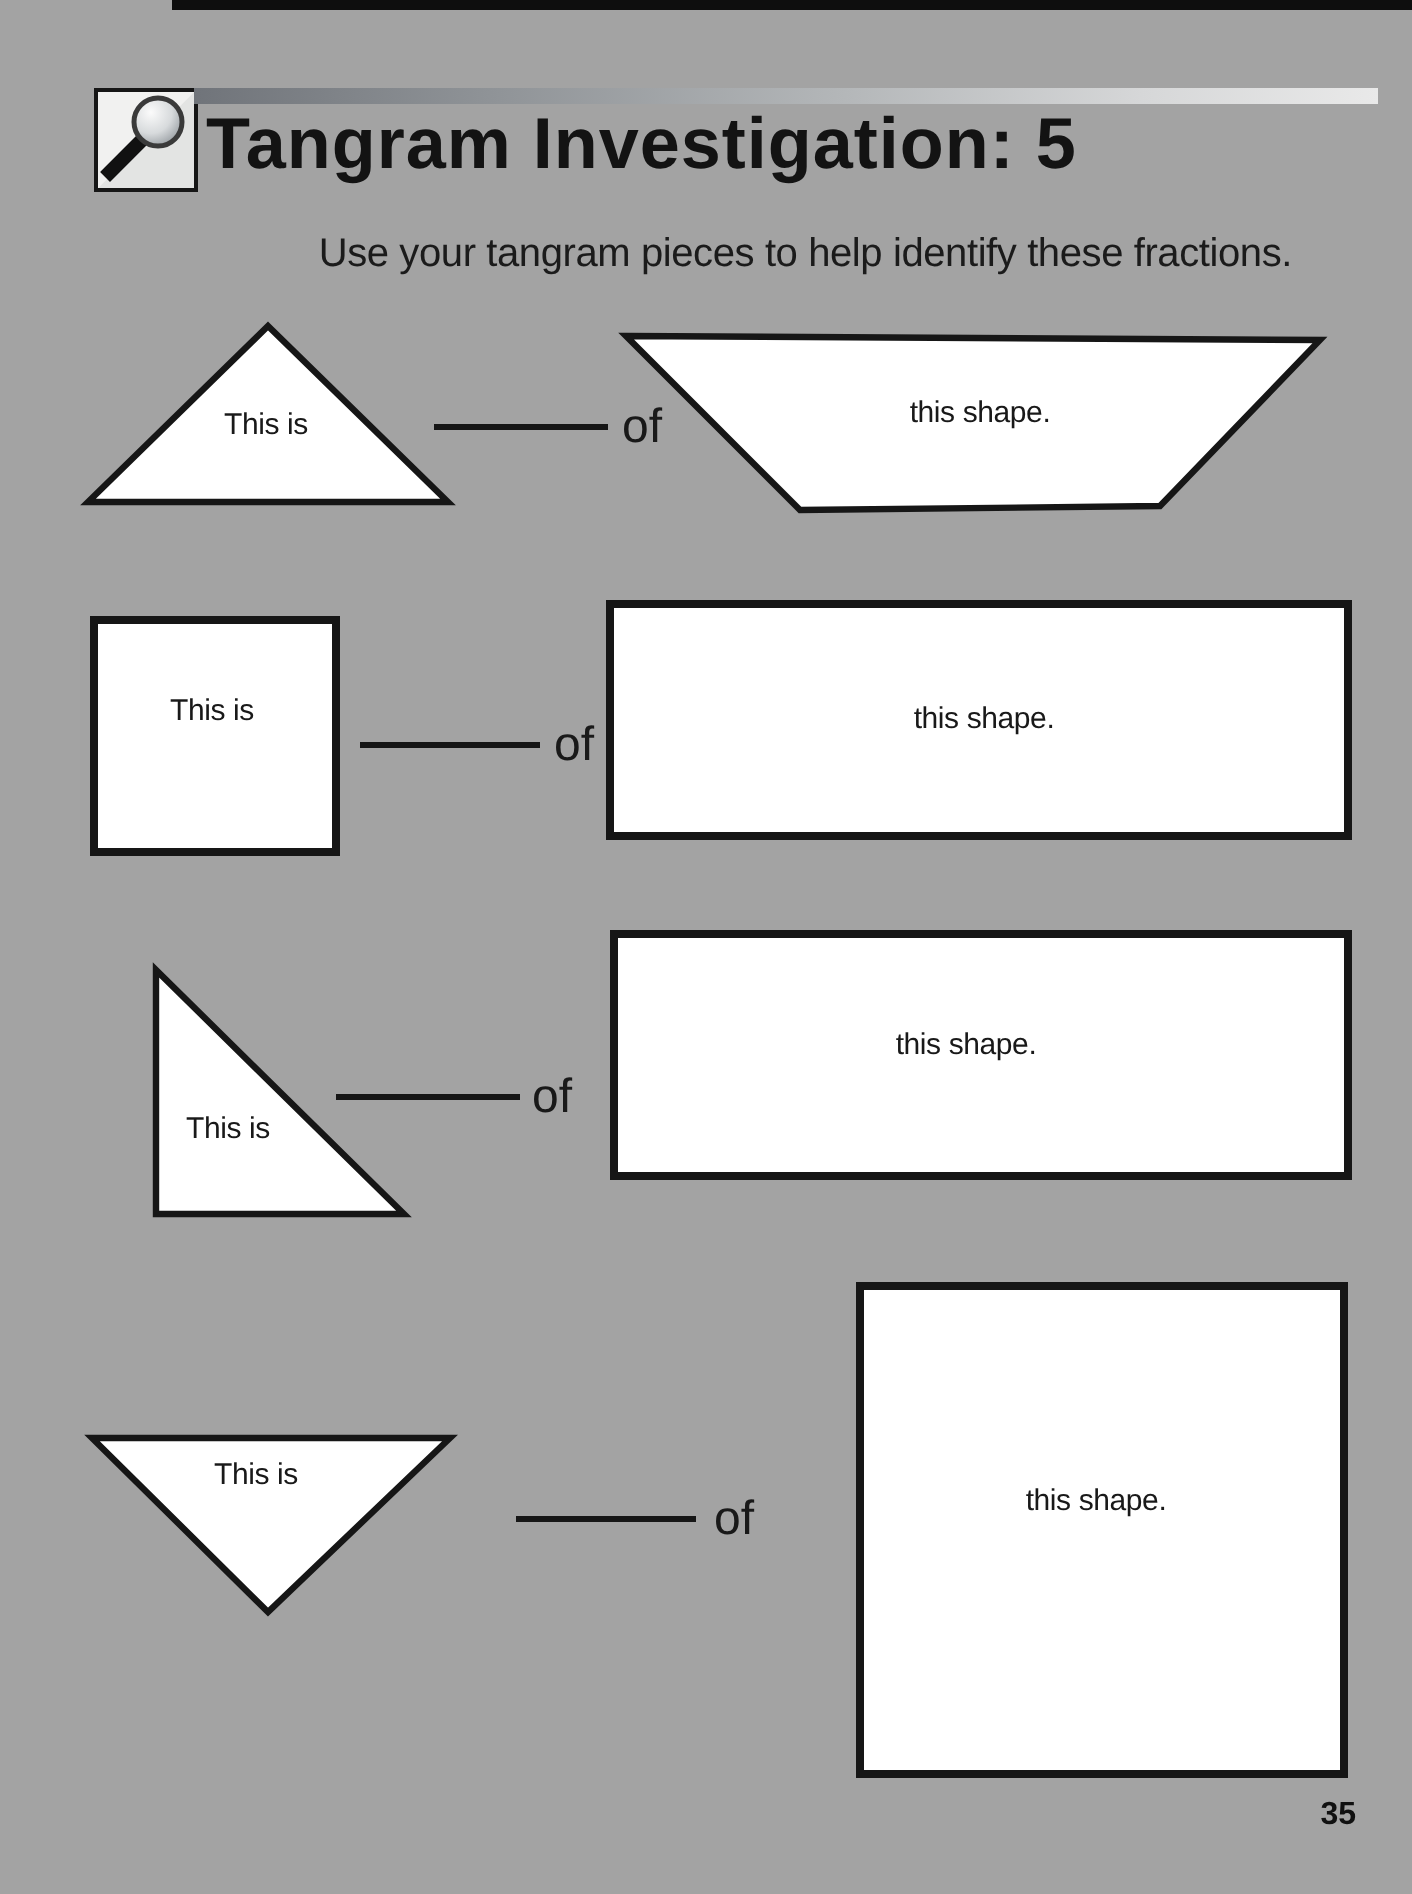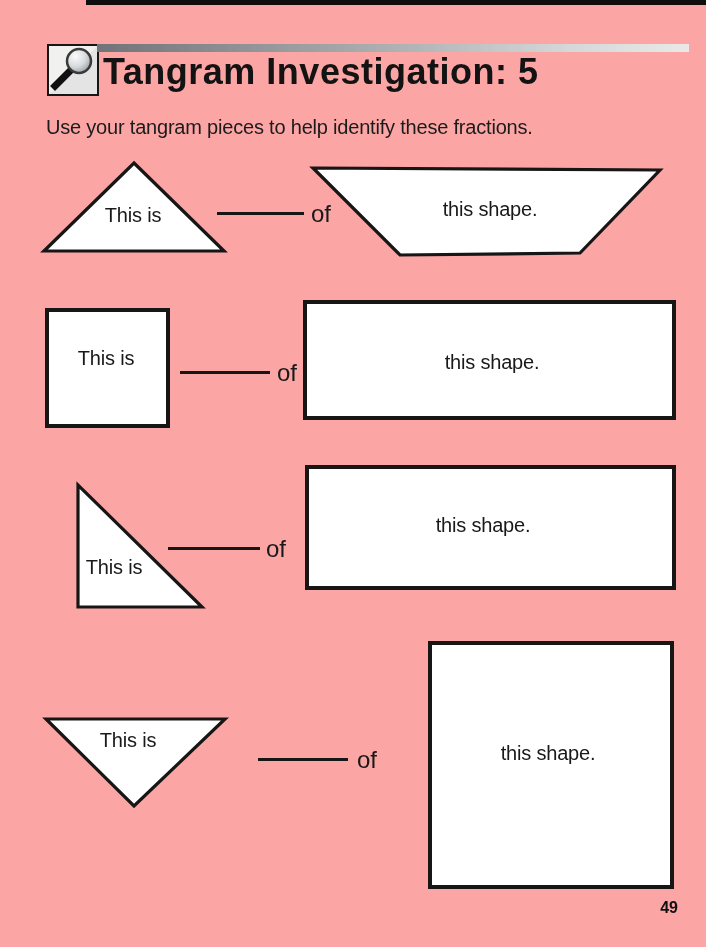--- a/index.html
+++ b/index.html
@@ -1,20 +1,20 @@
 <!DOCTYPE html>
 <html><head>
 <meta charset="utf-8">
 <style>
   html,body{margin:0;padding:0;background:#e8e8e8;}
   .page{
     position:relative;
     width:706px;height:947px;
     margin:0 auto;
-    background:#fca5a5;
+    background:#a3a3a3;
     font-family:"Liberation Sans", sans-serif;
     color:#1a1a1a;
     overflow:hidden;
   }
   .abs{position:absolute;}
   .top-rule{left:86px;top:0;width:620px;height:5px;background:#0e0e0e;}
   .icon-box{
     left:47px;top:44px;width:52px;height:52px;
     border:2px solid #161616;background:#fafafa;box-sizing:border-box;
   }
@@ -24,26 +24,27 @@
   }
   .page-title{
     left:103px;top:51px;width:560px;
     font-size:36px;font-weight:700;letter-spacing:0.5px;color:#131313;
     white-space:nowrap;
   }
   .instruction{
     left:46px;top:116px;width:600px;
     font-size:20px;letter-spacing:-0.2px;color:#1b1b1b;
     white-space:nowrap;
+    text-align:right;
   }
   .shape-svg{overflow:visible;}
   .shape-svg polygon{fill:#ffffff;stroke:#161616;stroke-width:3.2;stroke-linejoin:miter;}
   .box-shape{border:4px solid #161616;background:#ffffff;box-sizing:border-box;}
   .lbl{
-    font-size:20px;letter-spacing:-0.2px;color:#191919;
+    font-size:15px;letter-spacing:-0.2px;color:#191919;
     text-align:center;white-space:nowrap;
   }
   .of-lbl{font-size:24px;color:#191919;}
   .answer-blank{height:3px;background:#161616;}
   .footer-copy{left:46px;top:899px;font-size:12.5px;color:#222;}
   .footer-copy sup{font-size:8px;}
   .page-num{left:640px;top:899px;width:38px;text-align:right;font-size:16px;font-weight:700;color:#111;}
 </style>
 </head>
 <body>
@@ -109,15 +110,15 @@
     <svg class="abs shape-svg" style="left:41px;top:714px;" width="188" height="96">
       <polygon points="5,5 184,5 93,92"></polygon>
     </svg>
     <div class="abs lbl" style="left:95px;top:729px;width:66px;">This is</div>
     <div class="abs answer-blank" style="left:258px;top:758px;width:90px;"></div>
     <div class="abs of-lbl" style="left:357px;top:746px;">of</div>
     <div class="abs box-shape" style="left:428px;top:641px;width:246px;height:248px;"></div>
     <div class="abs lbl" style="left:488px;top:742px;width:120px;">this shape.</div>
   </div>
 
-  <div class="abs page-num">49</div>
+  <div class="abs page-num">35</div>
 
 </div>
 
 </body></html>

